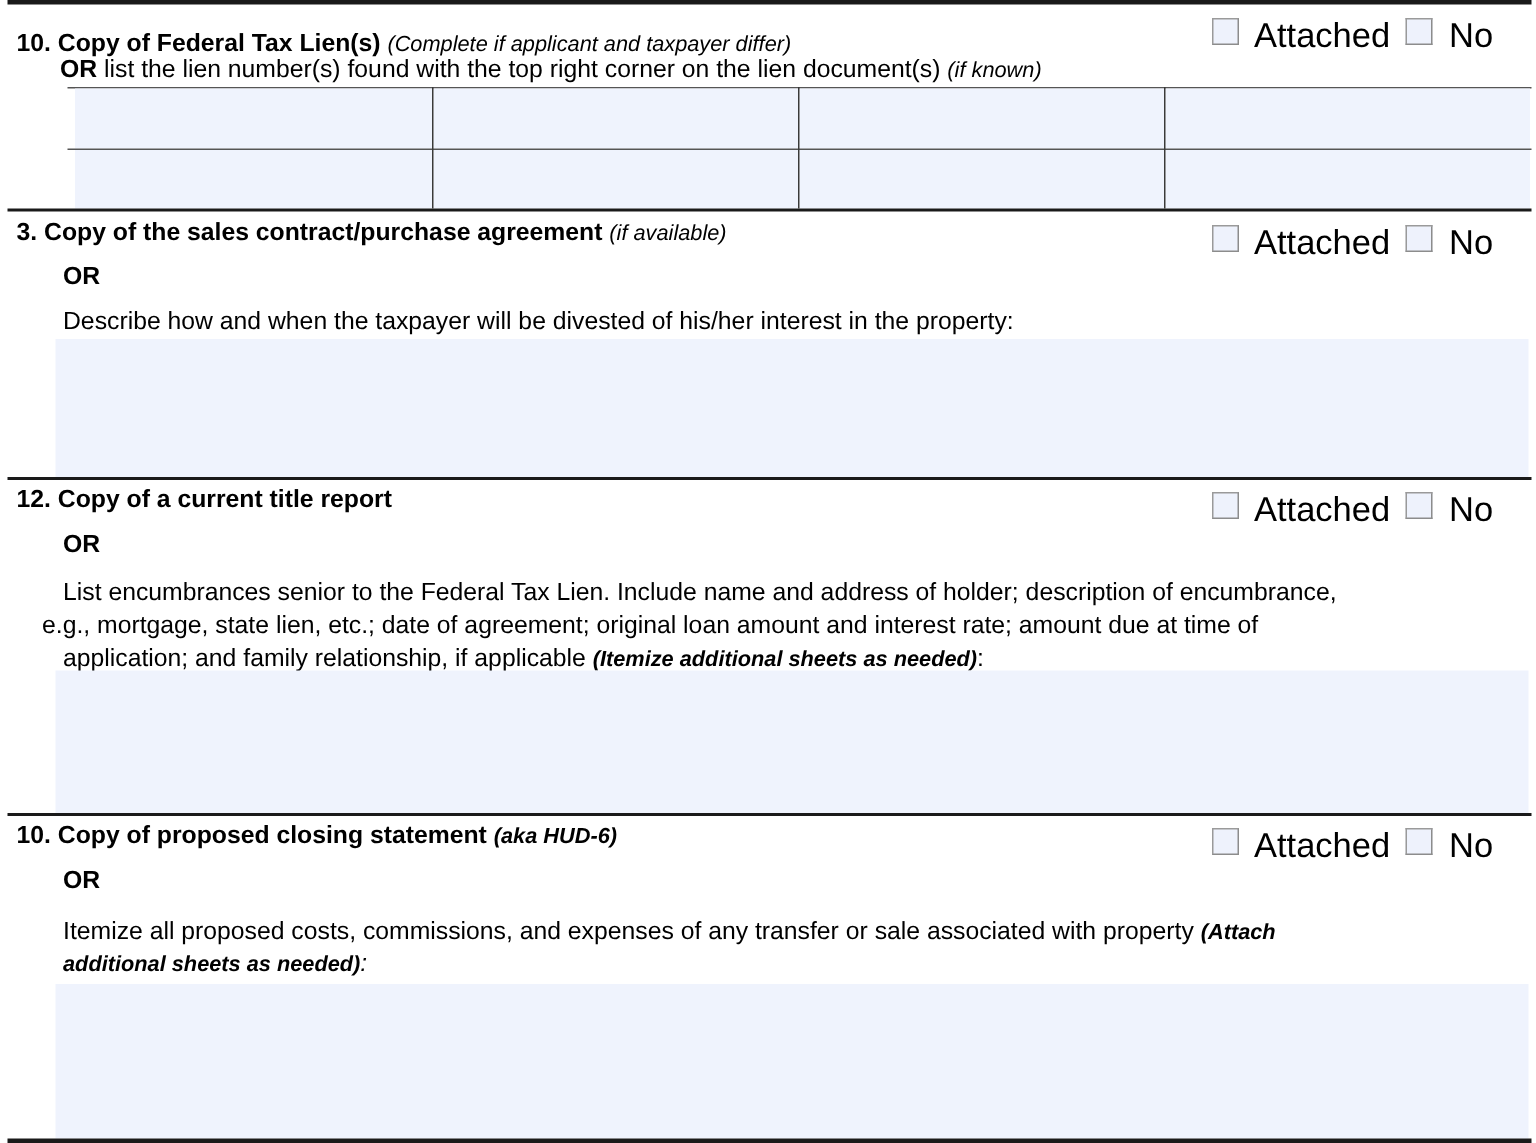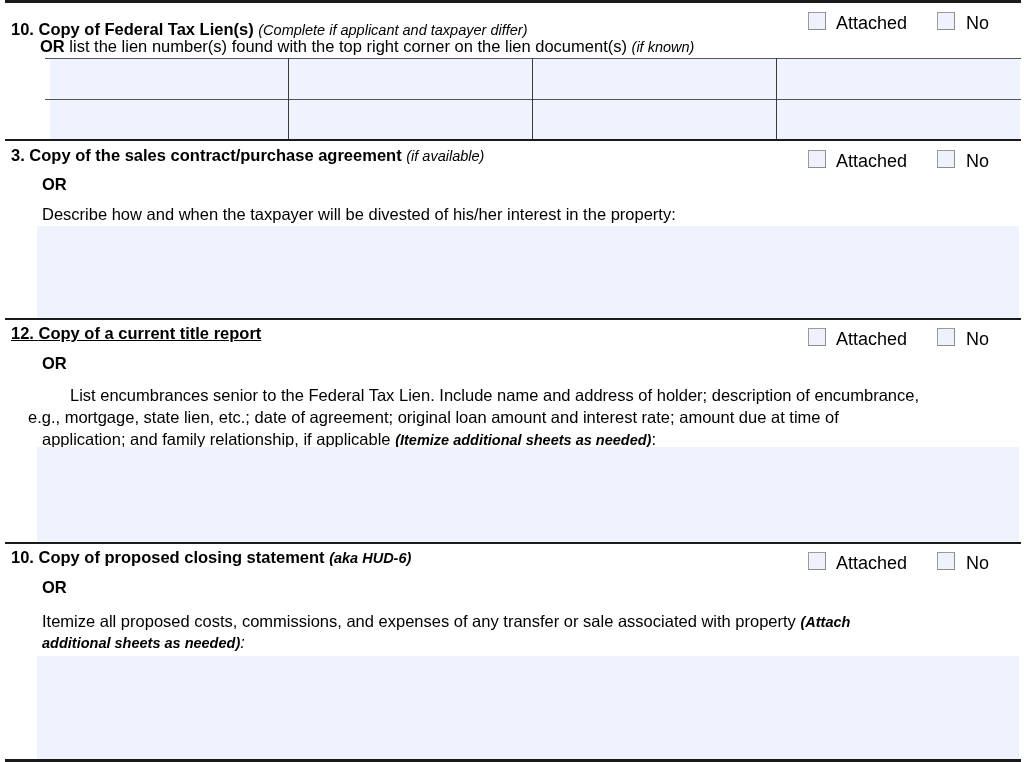--- a/index.html
+++ b/index.html
@@ -10,21 +10,21 @@
   .rule.med { height:2px; }
   .txt { position:absolute; font-size:16.5px; line-height:20px; white-space:nowrap; }
   .b { font-weight:bold; }
   .i { font-style:italic; }
   .small-i { font-style:italic; font-size:14.5px; }
   .small-bi { font-weight:bold; font-style:italic; font-size:14.5px; }
   .field { position:absolute; background:#eff3fd; border:none; margin:0; padding:0; }
   .cb { position:absolute; width:18px; height:18px; background:#eef2fc;
         border:1px solid #8c8c8c; border-top-color:#9a9a9a; border-left-color:#9a9a9a;
         box-sizing:border-box; cursor:pointer; }
-  .cb-label { position:absolute; font-size:18px; line-height:20px; white-space:nowrap; }
+  .cb-label { position:absolute; font-size:23px; line-height:20px; white-space:nowrap; }
   .vline { position:absolute; width:1px; background:#3a3a3a; }
   .hline { position:absolute; height:1px; background:#555; }
 </style>
 </head>
 <body>
 
 <div class="rule thick" style="top:0px;"></div>
 
 <div>
   <div class="txt" style="left:11px; top:6px;margin-top:13px;">
@@ -75,27 +75,27 @@
   <div class="cb-label" style="left:836px; top:151px;">Attached</div>
   <div class="cb" style="left:937px; top:150px;"></div>
   <div class="cb-label" style="left:966px; top:151px;">No</div>
 
   <textarea class="field" style="left: 37px; top: 226px; width: 982px; height: 92px; resize: none;"></textarea>
 </div>
 
 <div class="rule med" style="top:318px;"></div>
 
 <div>
-  <div class="txt" style="left:11px; top:323px;text-decoration:underline;">
+  <div class="txt" style="left:11px; top:323px;">
     <span class="b">12.</span>
     <span class="b">Copy of a current title report</span>
   </div>
   <div class="txt b" style="left:42px; top:353px;">OR</div>
 
-  <div class="txt" style="left:42px; top:385px;margin-left:28px;">List encumbrances senior to the Federal Tax Lien.  Include name and address of holder; description of encumbrance,</div>
+  <div class="txt" style="left:42px; top:385px;">List encumbrances senior to the Federal Tax Lien.  Include name and address of holder; description of encumbrance,</div>
   <div class="txt" style="left:28px; top:407px;">e.g., mortgage, state lien, etc.; date of agreement; original loan amount and interest rate; amount due at time of</div>
   <div class="txt" style="left:42px; top:429px;">
     <span>application; and family relationship, if applicable</span>
     <span class="small-bi">(Itemize additional sheets as needed)</span><span>:</span>
   </div>
 
   <div class="cb" style="left:808px; top:328px;"></div>
   <div class="cb-label" style="left:836px; top:329px;">Attached</div>
   <div class="cb" style="left:937px; top:328px;"></div>
   <div class="cb-label" style="left:966px; top:329px;">No</div>

